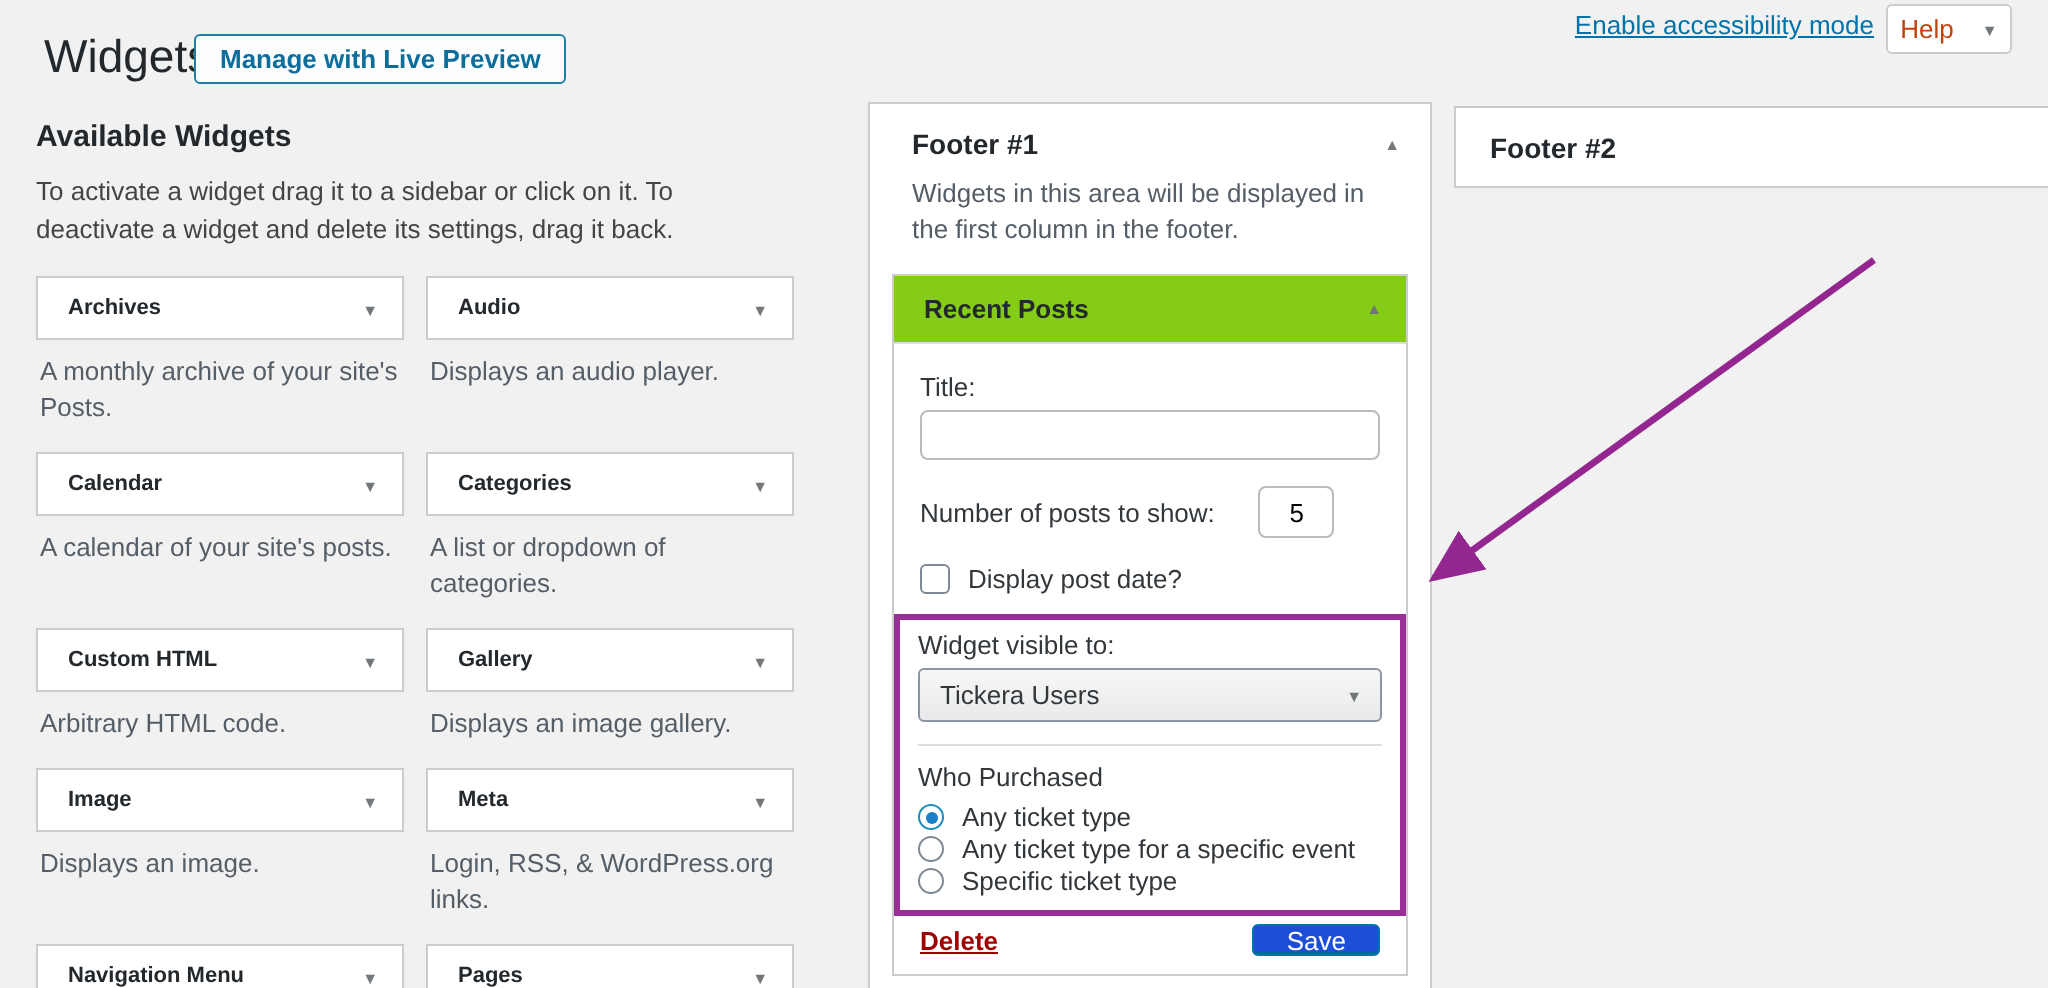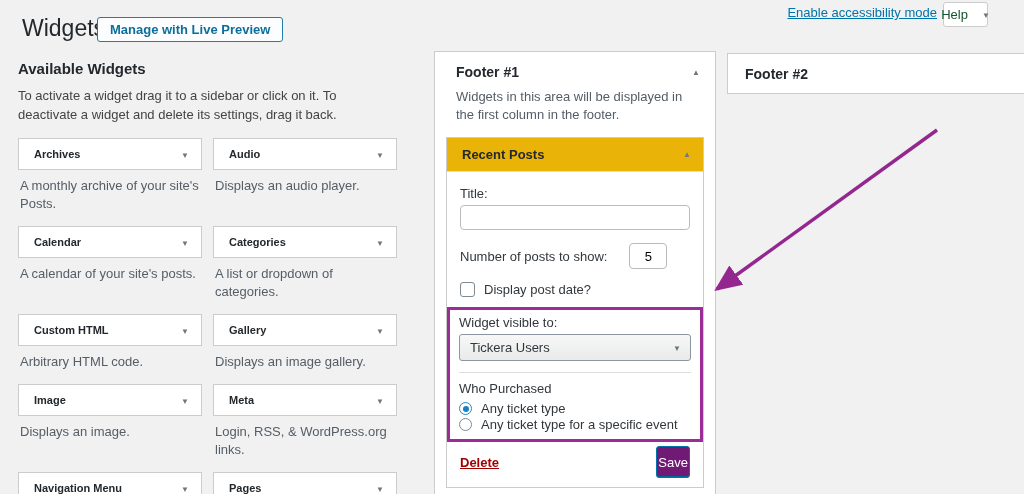--- a/index.html
+++ b/index.html
@@ -14,24 +14,24 @@
   
   .page-title { position:absolute; left:22px; top:14px; font-size:23px; font-weight:400; color:#23282d; line-height:28px; }
   .manage-btn {
     position:absolute; left:97px; top:17px; height:25px;
     display:flex; align-items:center; padding:0 12px;
     background:#fbfdfe; border:1px solid #1f7da6; border-radius:3px;
     color:#0d6e9c; font-size:13px; font-weight:bold; cursor:pointer;
   }
   .a11y-link { position:absolute; top:5px; right:87px; font-size:13px; color:#0073aa; text-decoration:underline; cursor:pointer; }
   .help-btn {
-    position:absolute; top:2px; left:943px; width:45px; height:25px;
+    position:absolute; top:2px; left:943px; width:63px; height:25px;
     background:#fff; border:1px solid #ccc; border-radius:3px;
     display:flex; align-items:center; justify-content:center; gap:14px;
-    font-size:13px; color:#14532d; cursor:pointer;
+    font-size:13px; color:#c2410c; cursor:pointer;
   }
   .tri-down { display:inline-block; font-size:8px; color:#72777c; transform:translateY(1px); }
   .tri-up   { display:inline-block; font-size:8px; color:#72777c; }
   .tri-down::after { content:"▼"; }
   .tri-up::after   { content:"▲"; }
 
   
   .available { position:absolute; left:18px; top:60px; width:379px; }
   .available h2 { font-size:15px; font-weight:bold; color:#23282d; margin-bottom:9px; }
   .available .intro { font-size:13px; color:#444; line-height:19px; margin-bottom:14px; width:370px; }
@@ -47,21 +47,21 @@
   
   .panel1 {
     position:absolute; left:434px; top:51px; width:282px;
     background:#fff; border:1px solid #ccc; padding:12px 11px 10px;
   }
   .panel-title-row { display:flex; align-items:center; justify-content:space-between; padding:0 4px 0 10px; cursor:pointer; }
   .panel-title-row .t { font-size:14px; font-weight:bold; color:#23282d; }
   .panel-desc { font-size:13px; color:#555d66; line-height:18px; margin:8px 10px 0; }
   .inner-widget { margin-top:13px; border:1px solid #ccc; background:#fff; }
   .inner-head {
-    height:34px; background:#eab308; border-bottom:1px solid #ddd;
+    height:34px; background:#84cc16; border-bottom:1px solid #ddd;
     display:flex; align-items:center; justify-content:space-between;
     padding:0 12px 0 15px; cursor:pointer;
   }
   .inner-head .t { font-size:13px; font-weight:bold; color:#23282d; }
   .inner-body { padding:14px 13px 4px; }
   .field-label { font-size:13px; margin-bottom:4px; color:#32373c; }
   .text-input {
     width:100%; height:25px; border:1px solid #bbb; border-radius:4px;
     background:#fff; font-size:13px; padding:0 6px; font-family:"Liberation Sans",sans-serif;
   }
@@ -83,21 +83,21 @@
   .divider { border:none; border-top:1px solid #ddd; margin:11px 0 8px; }
   .group-label { font-size:13px; margin-bottom:5px; }
   .radio-row { display:flex; align-items:center; gap:9px; font-size:13px; line-height:15px; margin-bottom:1px; cursor:pointer; }
   .radio { position:relative; width:13px; height:13px; border-radius:50%; background:#fff; border:1px solid #7e8993; flex:none; }
   .radio.selected { border-color:#1e8cbe; }
   .radio.selected::after { content:""; position:absolute; left:2.5px; top:2.5px; right:2.5px; bottom:2.5px; border-radius:50%; background:#1a7fc4; }
 
   .actions { display:flex; align-items:center; justify-content:space-between; margin-top:4px; padding-bottom:5px; }
   .delete-link { color:#a00000; font-size:13px; font-weight:bold; text-decoration:underline; cursor:pointer; }
   .save-btn {
-    height:32px; padding:0 1px; background:#701a75; border:1px solid #0073aa;
+    height:16px; padding:0 16px; background:#1d4ed8; border:1px solid #0073aa;
     border-radius:3px; color:#fff; font-size:13px; cursor:pointer;
     box-shadow:inset 0 -1px 0 #006799; font-family:"Liberation Sans",sans-serif;
   }
 
   
   .panel2 {
     position:absolute; left:727px; top:53px; width:324px; height:41px;
     background:#fff; border:1px solid #ccc;
     display:flex; align-items:center; justify-content:space-between;
     padding:0 15px 0 17px; cursor:pointer;
@@ -241,20 +241,24 @@
         </div>
         <hr class="divider">
         <div class="group-label">Who Purchased</div>
         <div class="radio-row">
           <span class="radio selected"></span>
           <span>Any ticket type</span>
         </div>
         <div class="radio-row">
           <span class="radio"></span>
           <span>Any ticket type for a specific event</span>
+        </div>
+        <div class="radio-row">
+          <span class="radio"></span>
+          <span>Specific ticket type</span>
         </div>
       </div>
 
       <div class="actions">
         <a class="delete-link">Delete</a>
         <button class="save-btn">Save</button>
       </div>
 
     </div>
   </div>

